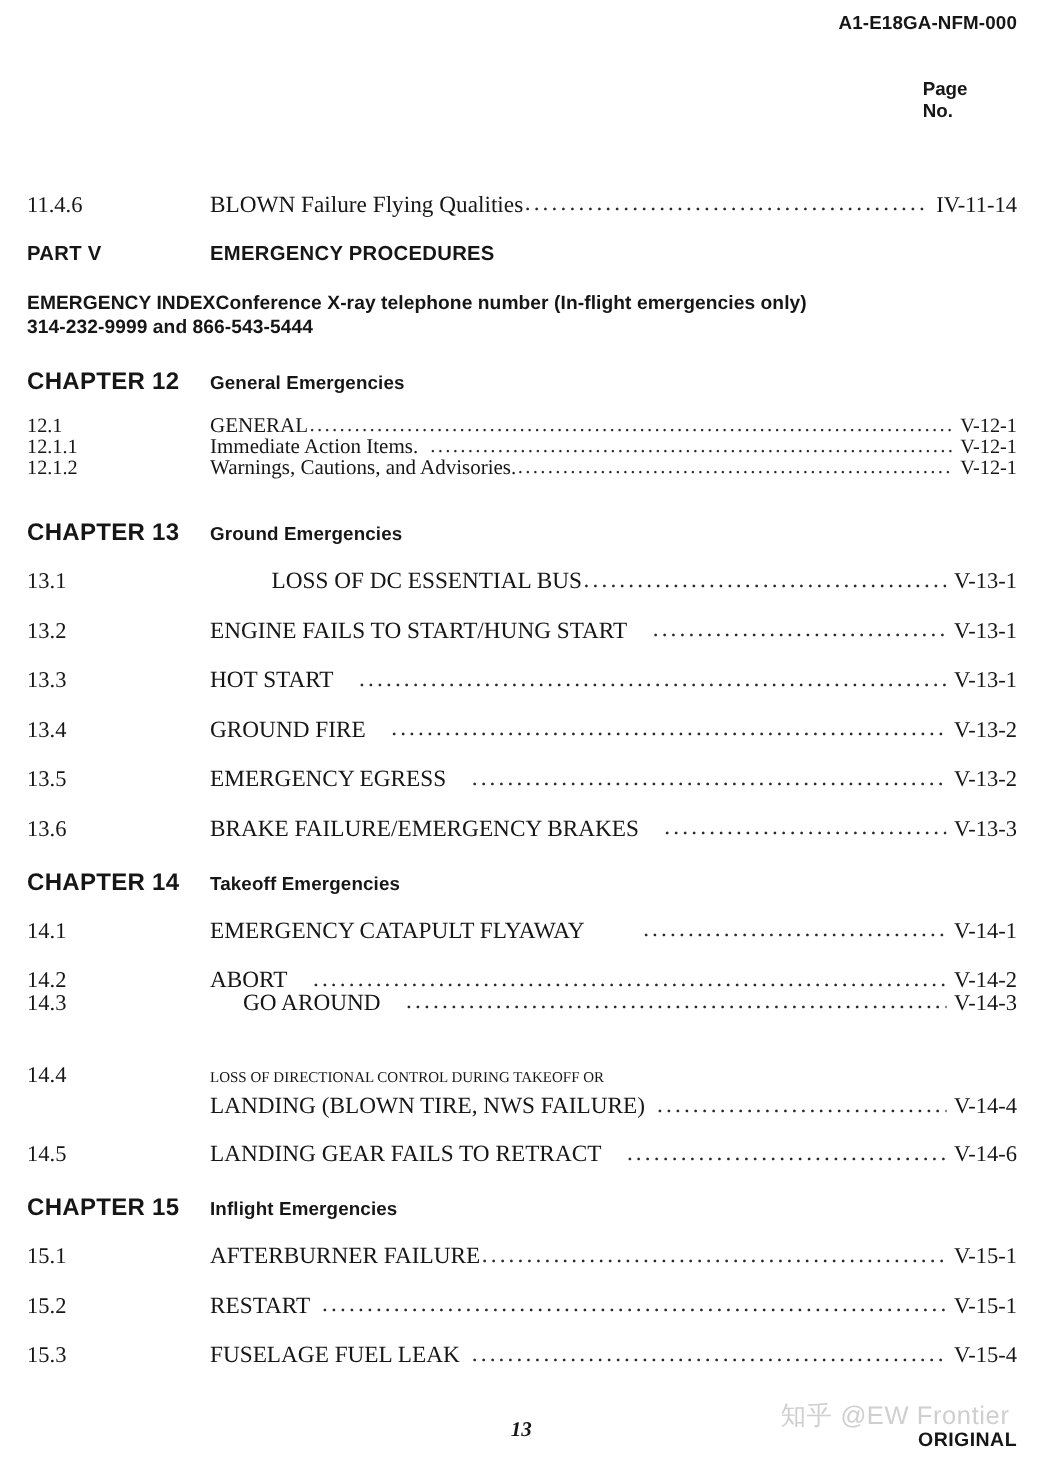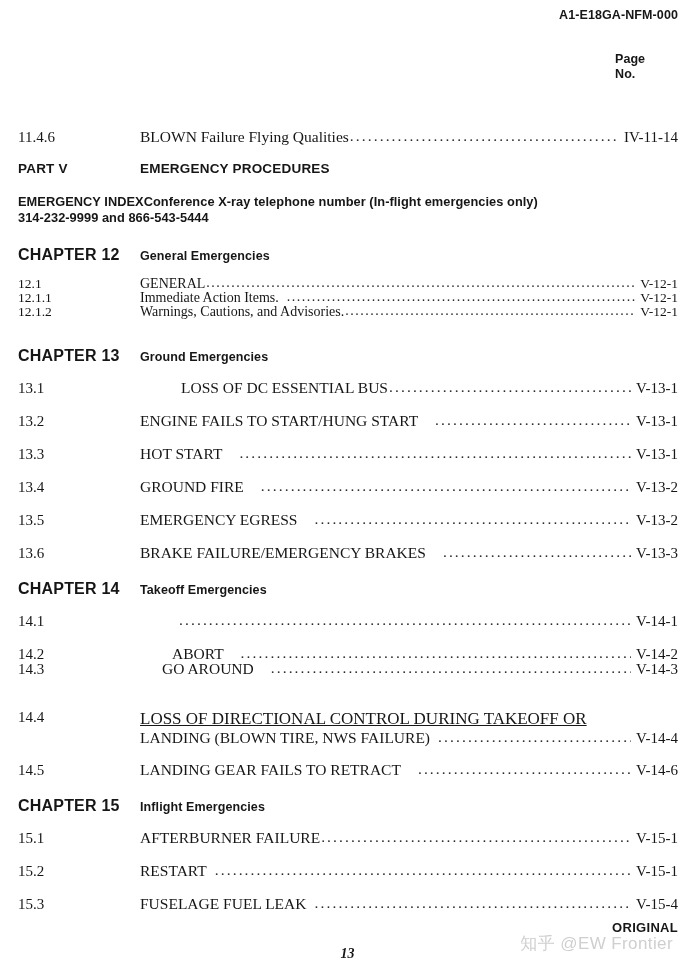--- a/index.html
+++ b/index.html
@@ -96,24 +96,23 @@
   .toc-row.compact .toc-title { font-size: 14px; }
   .toc-row.compact .toc-page { font-size: 13.5px; }
   .toc-row.compact .toc-dots { font-size: 14px; letter-spacing: 1.5px; }
 
   
   .toc-row.twoline { align-items: flex-start; }
   .toc-row.twoline .toc-num { padding-top: 0; }
   .toc-row.twoline .toc-body { flex-direction: column; align-items: stretch; }
   .toc-line1 {
     font-family: "Liberation Serif", serif;
-    font-size: 17px;
+    font-size: 10px;
     white-space: nowrap;
     line-height: 19px;
-    text-decoration: underline;
   }
   .toc-line2 {
     display: flex;
     align-items: baseline;
     line-height: 19px;
   }
 
   
   .part-row {
     position: absolute;
@@ -178,21 +177,21 @@
     text-align: center;
     font-family: "Liberation Serif", serif;
     font-weight: bold;
     font-style: italic;
     font-size: 14px;
     color: #161616;
   }
   .footer-original {
     position: absolute;
     right: 17px;
-    top: 920px;
+    top: 952px;
     font-family: "Liberation Sans", sans-serif;
     font-weight: bold;
     font-size: 13px;
     letter-spacing: 0.3px;
     color: #161616;
   }
   .watermark {
     position: absolute;
     right: 22px;
     top: 932px;
@@ -324,26 +323,27 @@
 </div>
 
 <div class="chapter-row" style="top:580px;">
   <span class="chapter-label">CHAPTER  14</span>
   <span class="chapter-title">Takeoff Emergencies</span>
 </div>
 
 <div class="toc-row" style="top:612px;">
   <span class="toc-num">14.1</span>
   <span class="toc-body">
+    <span class="toc-title">EMERGENCY CATAPULT FLYAWAY</span>
     <span class="toc-dots gap-lg">......................................................................................................................................</span>
     <span class="toc-page">V-14-1</span>
   </span>
 </div>
 
-<div class="toc-row" style="top:645px;gap:32px;">
+<div class="toc-row" style="top:645px;">
   <span class="toc-num">14.2</span>
   <span class="toc-body">
     <span class="toc-title">ABORT</span>
     <span class="toc-dots gap-md">......................................................................................................................................</span>
     <span class="toc-page">V-14-2</span>
   </span>
 </div>
 
 <div class="toc-row" style="top:660px;gap:22px;">
   <span class="toc-num">14.3</span>

